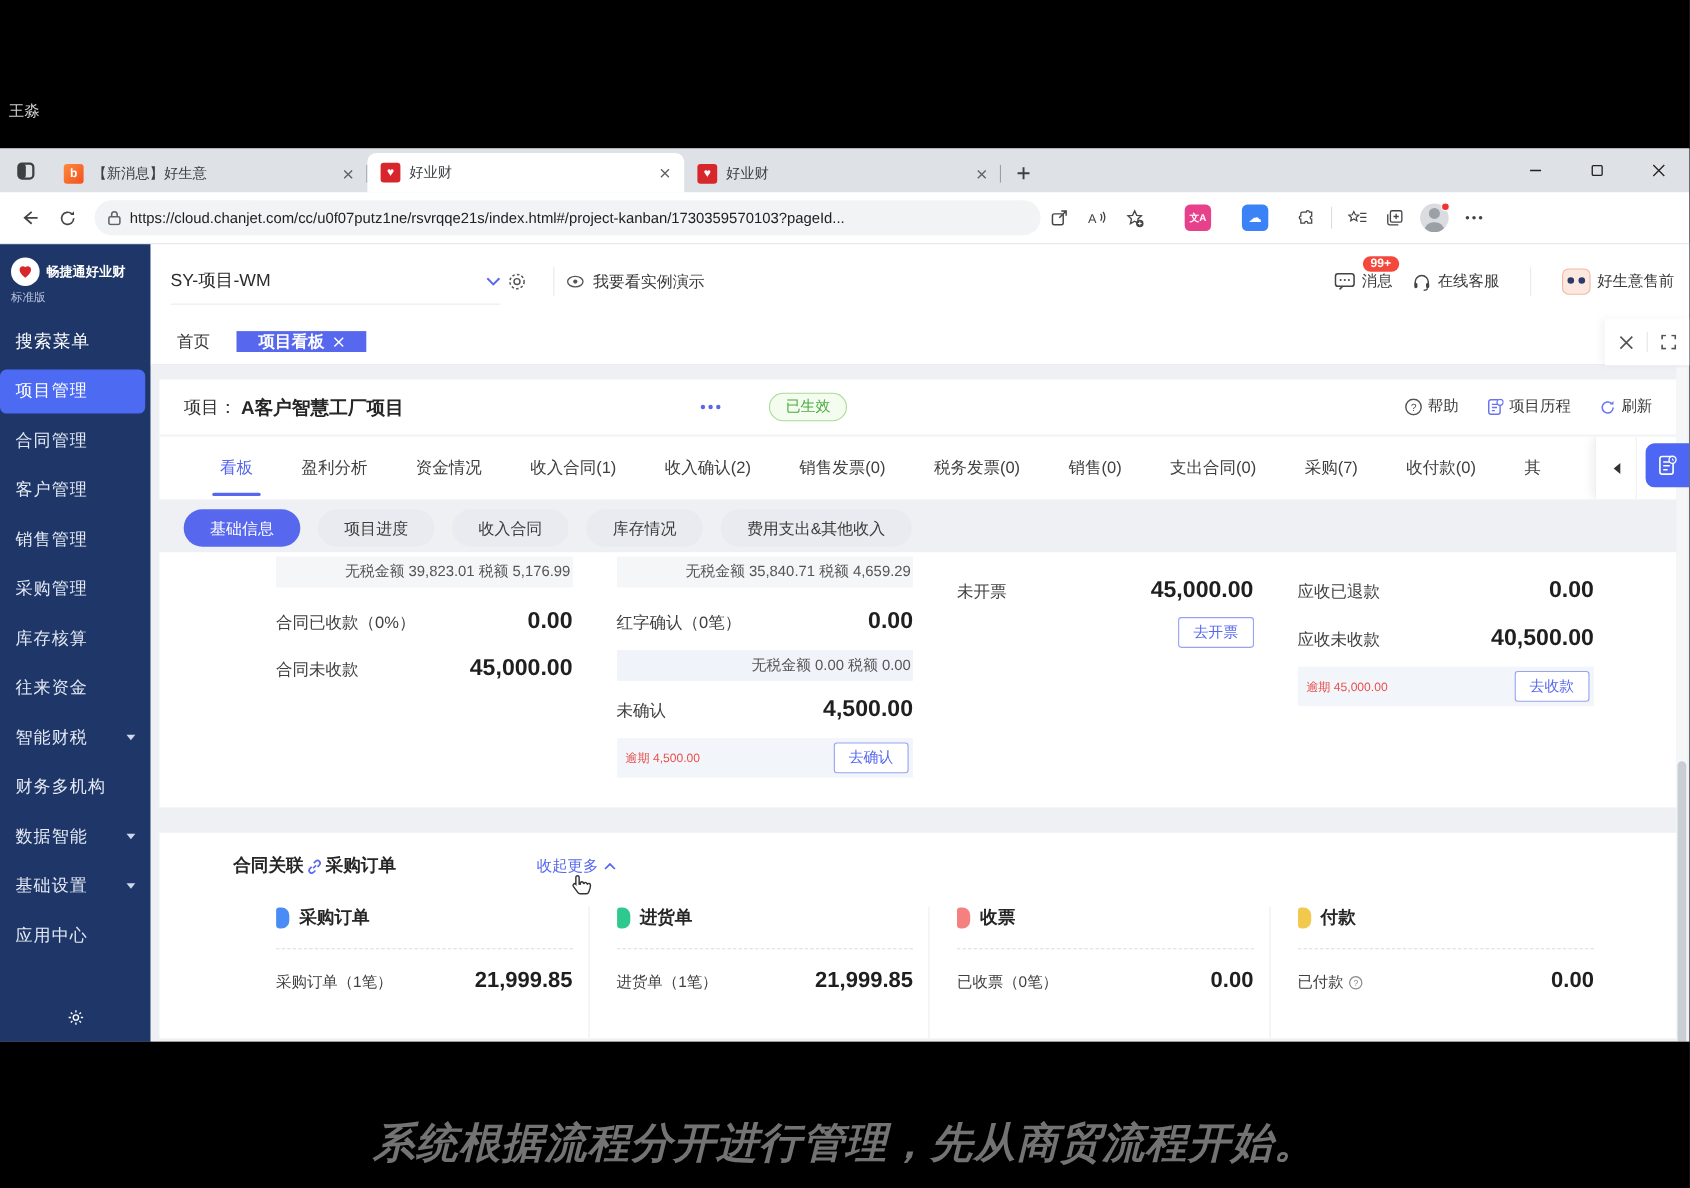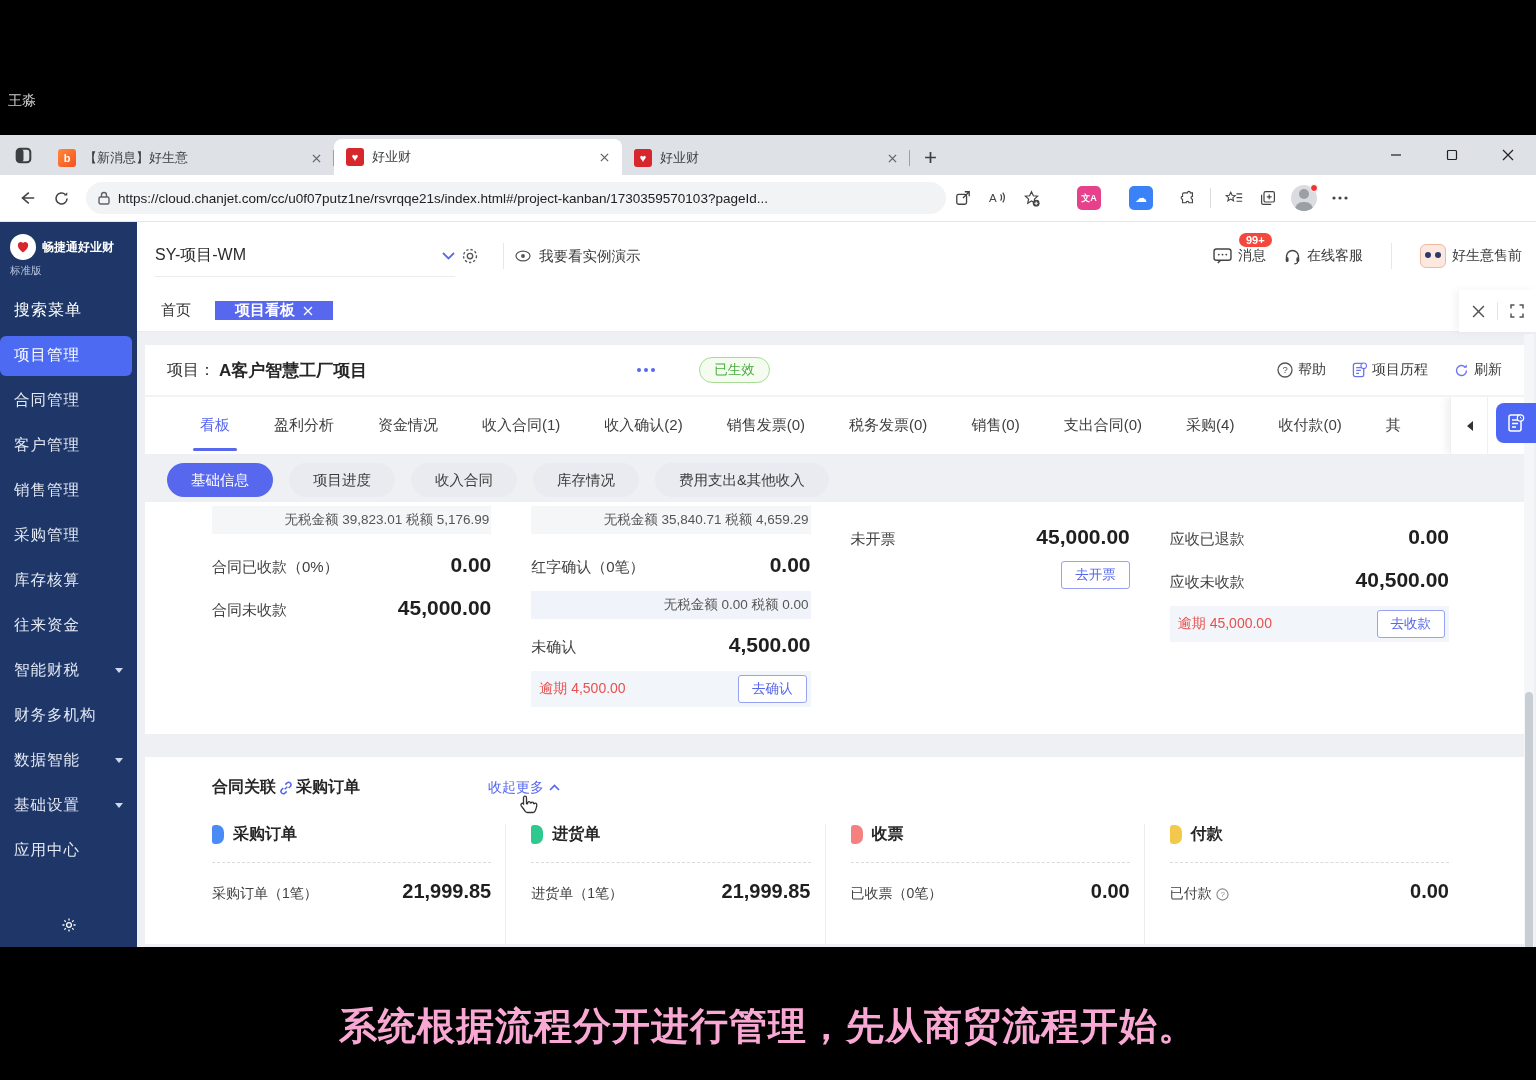--- a/index.html
+++ b/index.html
@@ -93,28 +93,28 @@
   .tn.clipped { width:16px; overflow:hidden; }
   .tnarrows { position:absolute; right:0; top:0; height:57px; display:flex; align-items:center; background:#fff; box-shadow:-4px 0 8px #00000010; }
   .tnarrows > div { width:37px; height:57px; display:flex; align-items:center; justify-content:center; border-left:1px solid #f0f0f0; }
 
   .pills { margin:8px 0 0 30px; display:flex; gap:16px; height:36px; align-items:center; }
   .pill { height:34px; display:flex; align-items:center; padding:0 24px; border-radius:17px; background:#e9ebf1; color:#3c3c3c; font-size:14.5px; white-space:nowrap; }
   .pill.active { background:#5767ee; color:#fff; }
 
   
   .statscard { margin-top:4px; height:232px; overflow:hidden; }
-  .cols4 { display:grid; grid-template-columns:repeat(4,1fr); column-gap:40px; padding:0 75px 0 67px; }
+  .cols4 { display:grid; grid-template-columns:repeat(4,1fr); column-gap:40px; padding:0 75px 0 106px; }
   .taxband { height:28px; margin-top:4px; background:#f5f6f8; display:flex; align-items:center; justify-content:flex-end; font-size:13.5px; color:#555; padding-right:2px; white-space:nowrap; }
   .taxband.blue { background:#f0f4fa; }
   .srow { display:flex; align-items:baseline; justify-content:space-between; margin-top:19px; }
   .srow .lb { font-size:15px; color:#404040; white-space:nowrap; }
   .srow .vl { font-size:21px; font-weight:bold; color:#1f1f1f; white-space:nowrap; }
   .overdue { margin-top:14px; height:36px; background:#f2f6fb; display:flex; align-items:center; justify-content:space-between; padding:0 4px 0 8px; }
-  .overdue .od { color:#e8504d; font-size:14px; white-space:nowrap; }
+  .overdue .od { color:#e8504d; font-size:11px; white-space:nowrap; }
   .ghostbtn { border:1px solid #97a2f3; color:#5767ee; background:#fff; font-size:13.5px; padding:4px 13px; border-radius:3px; white-space:nowrap; }
   .btnrow { display:flex; justify-content:flex-end; margin-top:12px; }
 
   
   .purchasecard { margin-top:23px; height:187px; overflow:hidden; padding-top:20px; }
   .pchead { display:flex; align-items:center; padding-left:67px; }
   .pchead .t { font-size:16px; font-weight:bold; color:#262626; }
   .pchead .linkico { margin:0 2px; display:flex; }
   .collapse { margin-left:128px; display:flex; align-items:center; gap:5px; color:#5767ee; font-size:14px; position:relative; }
   .handcur { position:absolute; left:28px; top:14px; }
@@ -128,21 +128,21 @@
   .pcrow { display:flex; align-items:baseline; justify-content:space-between; margin-top:17px; }
   .pcrow .lb { font-size:14px; color:#404040; display:flex; align-items:center; gap:4px; white-space:nowrap; }
   .pcrow .vl { font-size:20px; font-weight:bold; color:#1f1f1f; }
 
   .floatbtn { position:absolute; right:0; top:181px; width:40px; height:40px; background:#4d66f3; border-radius:8px 0 0 8px; display:flex; align-items:center; justify-content:center; z-index:5; }
   .scrolltrack { position:absolute; right:2px; top:112px; width:10px; bottom:0; background:#f5f6f8; }
   .scrollthumb { position:absolute; left:1px; width:8px; top:358px; height:260px; border-radius:4px; background:#c9cdd4; }
 
   
   .bottombar { position:absolute; left:0; top:947px; width:1536px; height:133px; background:#000; }
-  .subtitle { position:absolute; left:0; right:0; top:54px; text-align:center; color:#f9a8d4; font-size:38px; font-weight:600; letter-spacing:1px; }
+  .subtitle { position:absolute; left:0; right:0; top:67px; text-align:center; color:#737373; font-size:38px; font-weight:600; letter-spacing:1px;font-style:italic; }
   .watermark { position:absolute; left:8px; top:92px; color:#cfcfcf; font-size:14px; }
 
   svg { display:block; }
 </style>
 </head>
 <body>
 
 <div id="stage">
 
   <div class="browser">
@@ -473,21 +473,21 @@
           <div class="card tabnav">
             <span class="tn active">看板</span>
             <span class="tn">盈利分析</span>
             <span class="tn">资金情况</span>
             <span class="tn">收入合同(1)</span>
             <span class="tn">收入确认(2)</span>
             <span class="tn">销售发票(0)</span>
             <span class="tn">税务发票(0)</span>
             <span class="tn">销售(0)</span>
             <span class="tn">支出合同(0)</span>
-            <span class="tn">采购(4)</span>
+            <span class="tn">采购(7)</span>
             <span class="tn">收付款(0)</span>
             <span class="tn clipped">其</span>
             <div class="tnarrows">
               <div>
                   <svg width="9" height="12" viewBox="0 0 9 12">
                     <path d="M8 1L2 6l6 5z" fill="#333"></path>
                   </svg>
                 </div>
               <div>
                   <svg width="9" height="12" viewBox="0 0 9 12">

